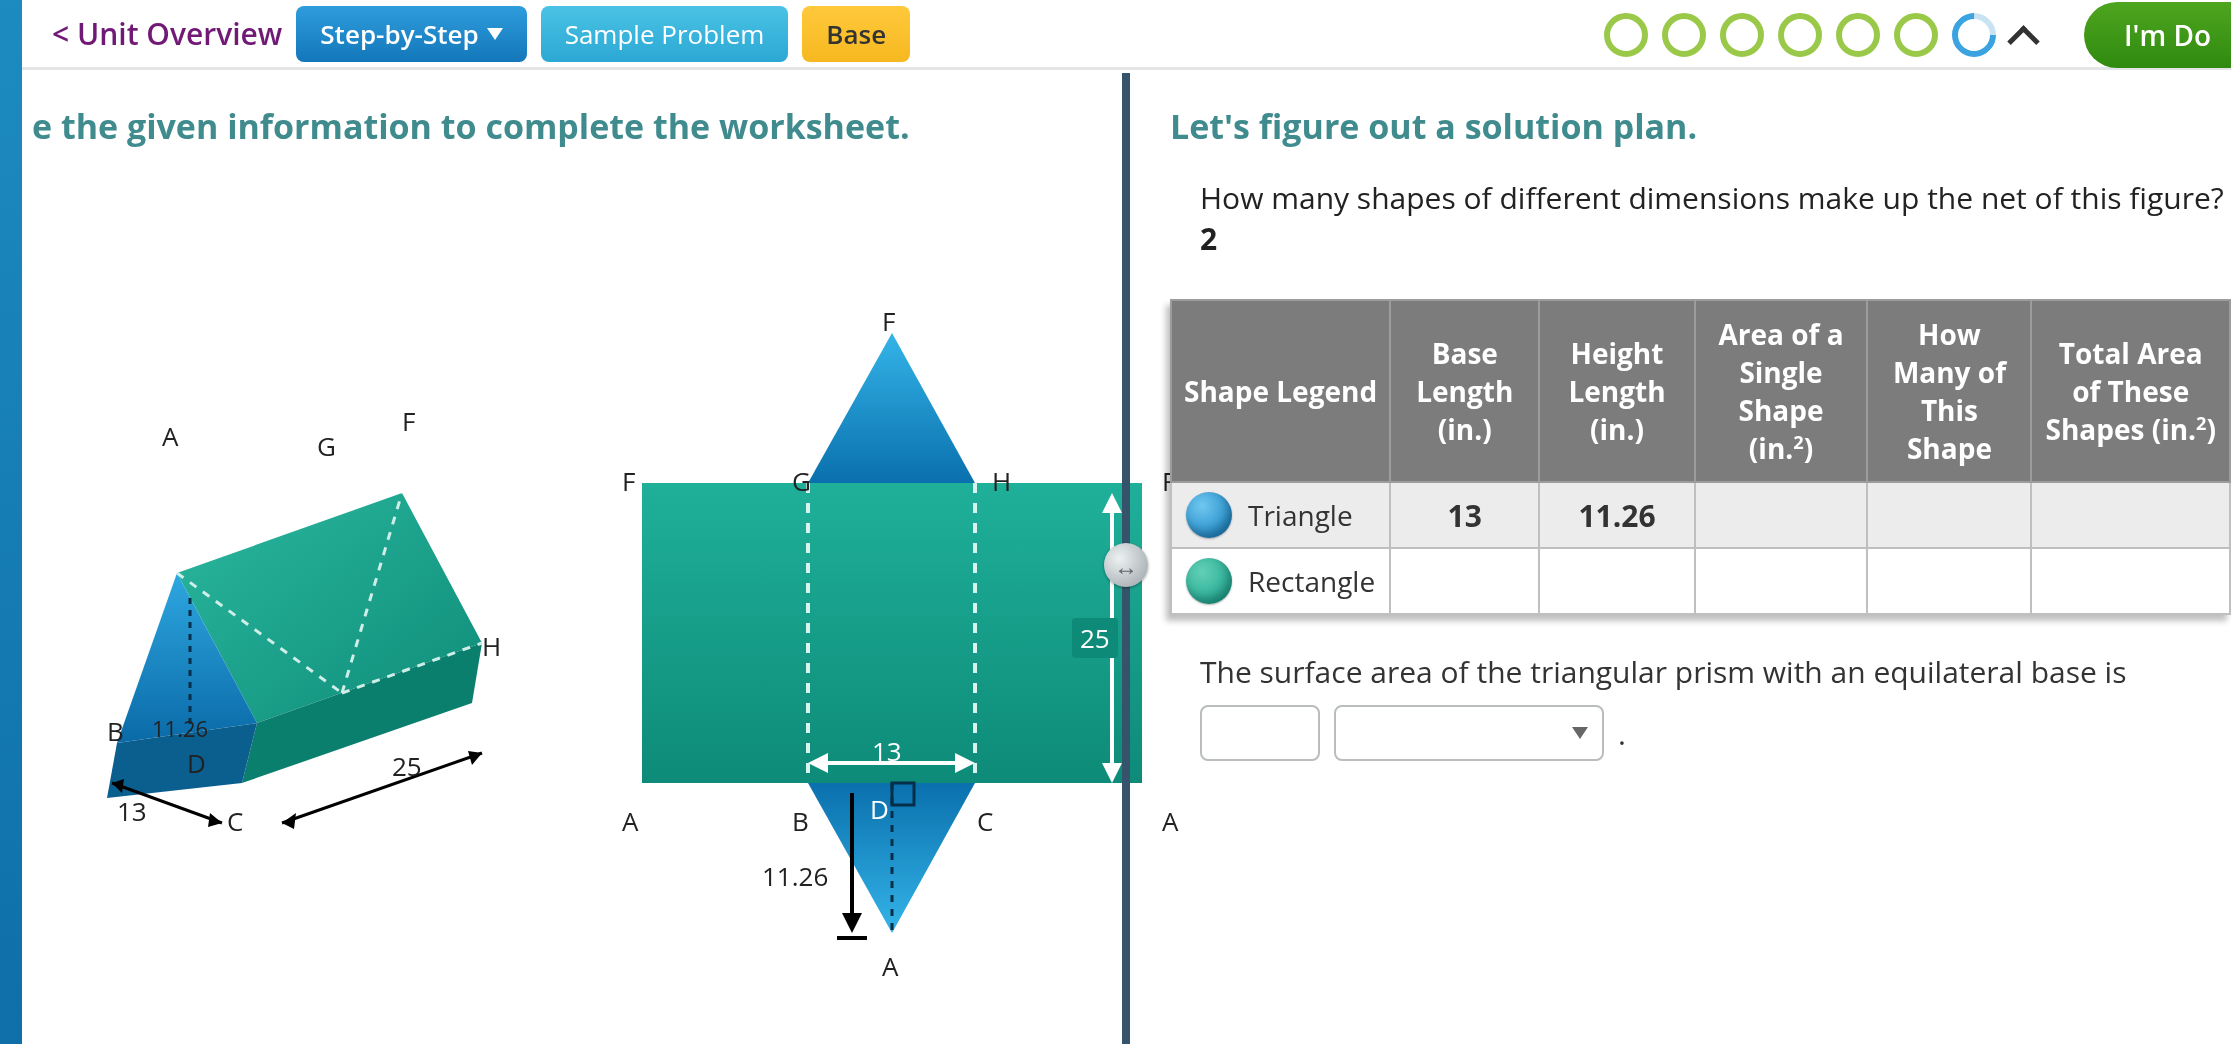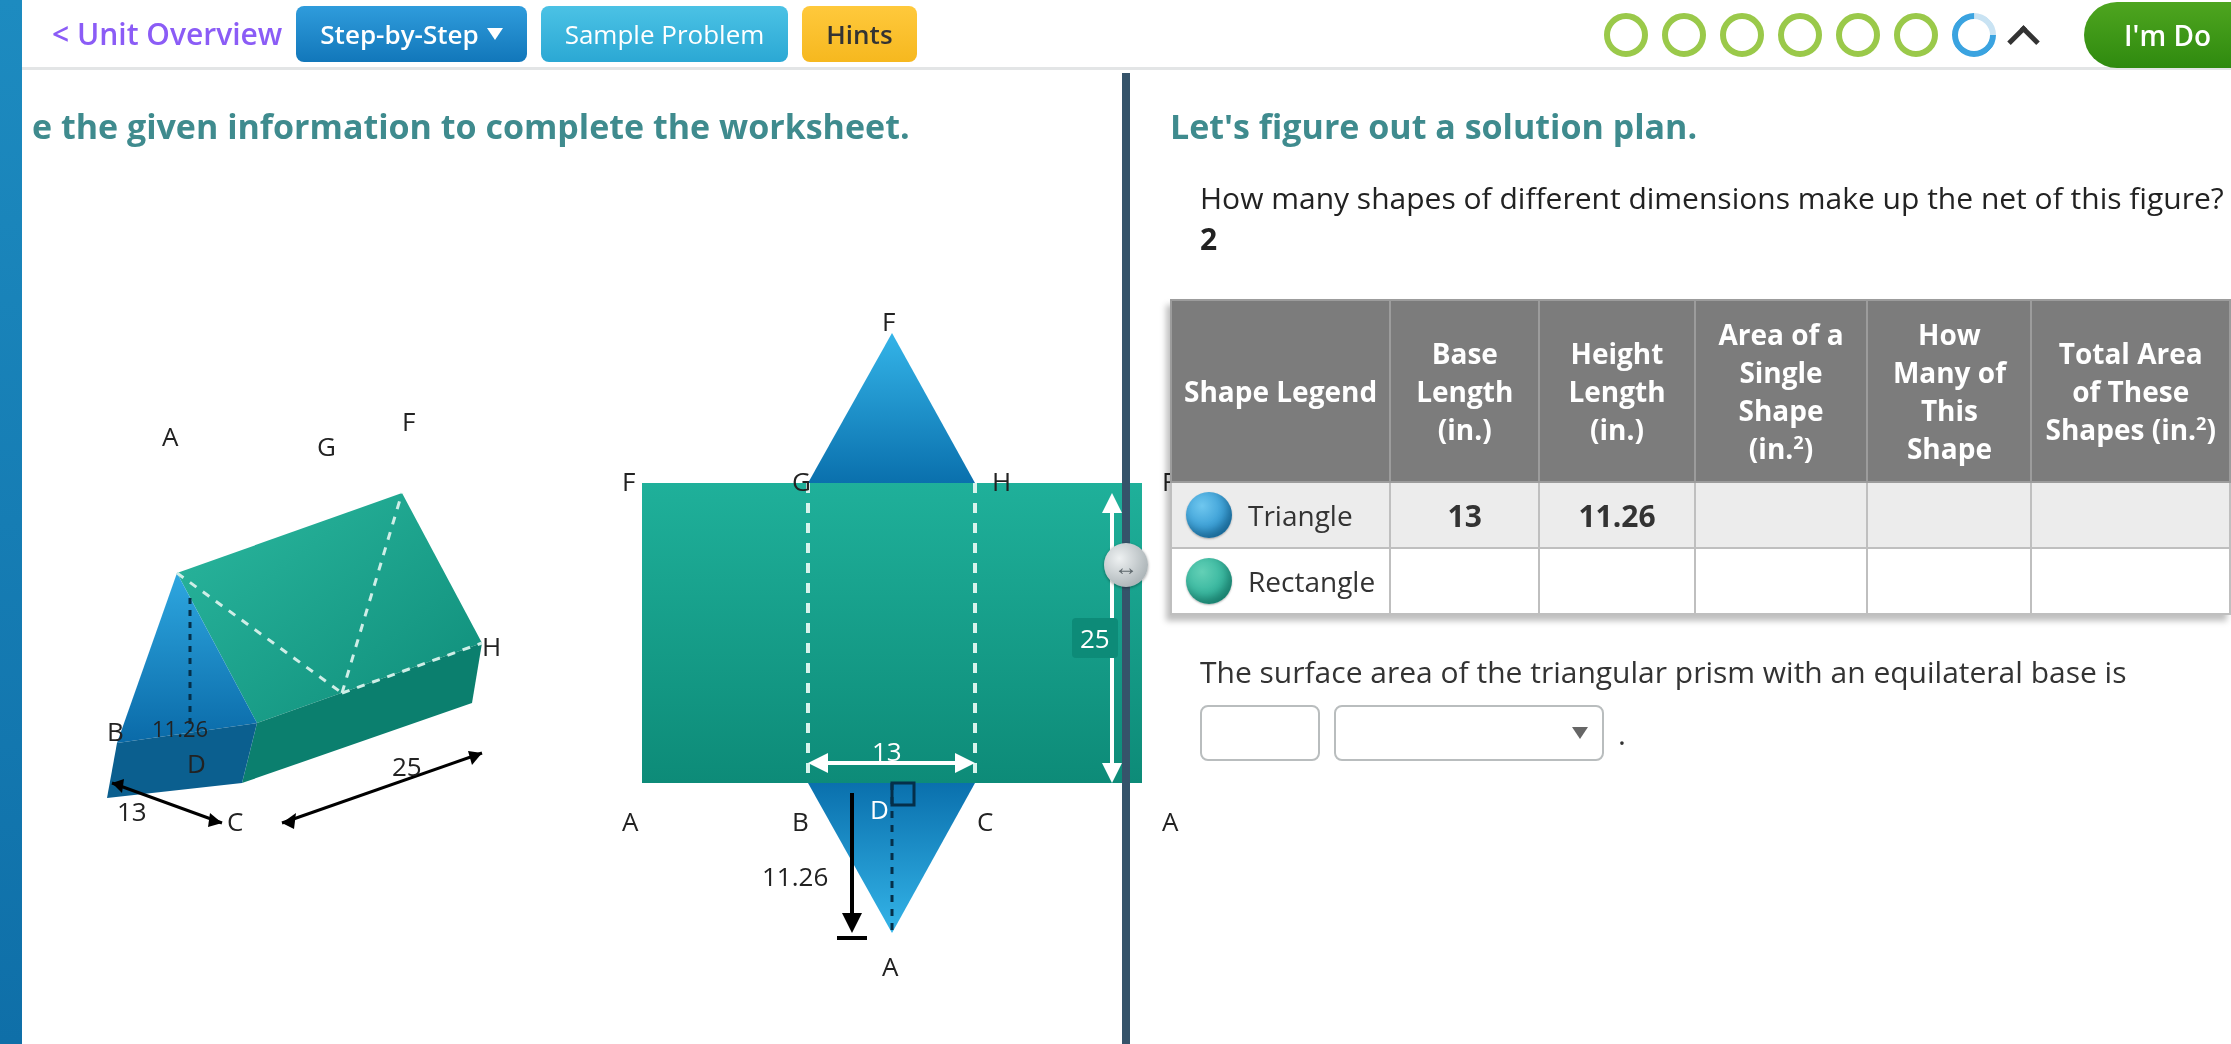--- a/index.html
+++ b/index.html
@@ -19,21 +19,21 @@
   }
   .topbar {
     position: absolute; left: 22px; right: 0; top: 0; height: 70px;
     border-bottom: 3px solid #e3e5e6;
     display: flex; align-items: center; gap: 14px;
     padding-left: 30px;
     z-index: 10;
     background:#fff;
   }
   .link-overview {
-    color:#8b5cf6; font-size:30px; font-weight:600; cursor:pointer;
+    color:#701a75; font-size:30px; font-weight:600; cursor:pointer;
   }
   .btn { border-radius:8px; padding:10px 24px; font-size:26px; font-weight:600; color:#fff; cursor:pointer; display:flex; align-items:center; gap:8px;}
   .btn-step { background: linear-gradient(180deg,#2f9cdc,#1277ba); }
   .btn-step .tri { width:0;height:0;border-left:8px solid transparent;border-right:8px solid transparent;border-top:12px solid #fff;}
   .btn-sample { background: linear-gradient(180deg,#4bc2e5,#2ba8d4); font-weight:500;}
   .btn-hints { background: linear-gradient(180deg,#ffc93c,#f6b81f); color:#333; font-weight:600;}
   .topbar-right {
     position:absolute; right:0; top:0; height:70px; display:flex; align-items:center; gap:14px; padding-right:0;
   }
   .prog-circle {
@@ -124,21 +124,21 @@
 
 <div class="left-edge"></div>
 
 <div class="topbar">
   <div class="link-overview">&lt; Unit Overview</div>
   <div class="btn btn-step">
     <span>Step-by-Step</span>
     <span class="tri"></span>
   </div>
   <div class="btn btn-sample">Sample Problem</div>
-  <div class="btn btn-hints">Hints</div>
+  <div class="btn btn-hints">Base</div>
 
   <div class="topbar-right">
     <div class="prog-circle"></div>
     <div class="prog-circle"></div>
     <div class="prog-circle"></div>
     <div class="prog-circle"></div>
     <div class="prog-circle"></div>
     <div class="prog-circle"></div>
     <div class="prog-circle blue"></div>
     <div class="caret-up"></div>

